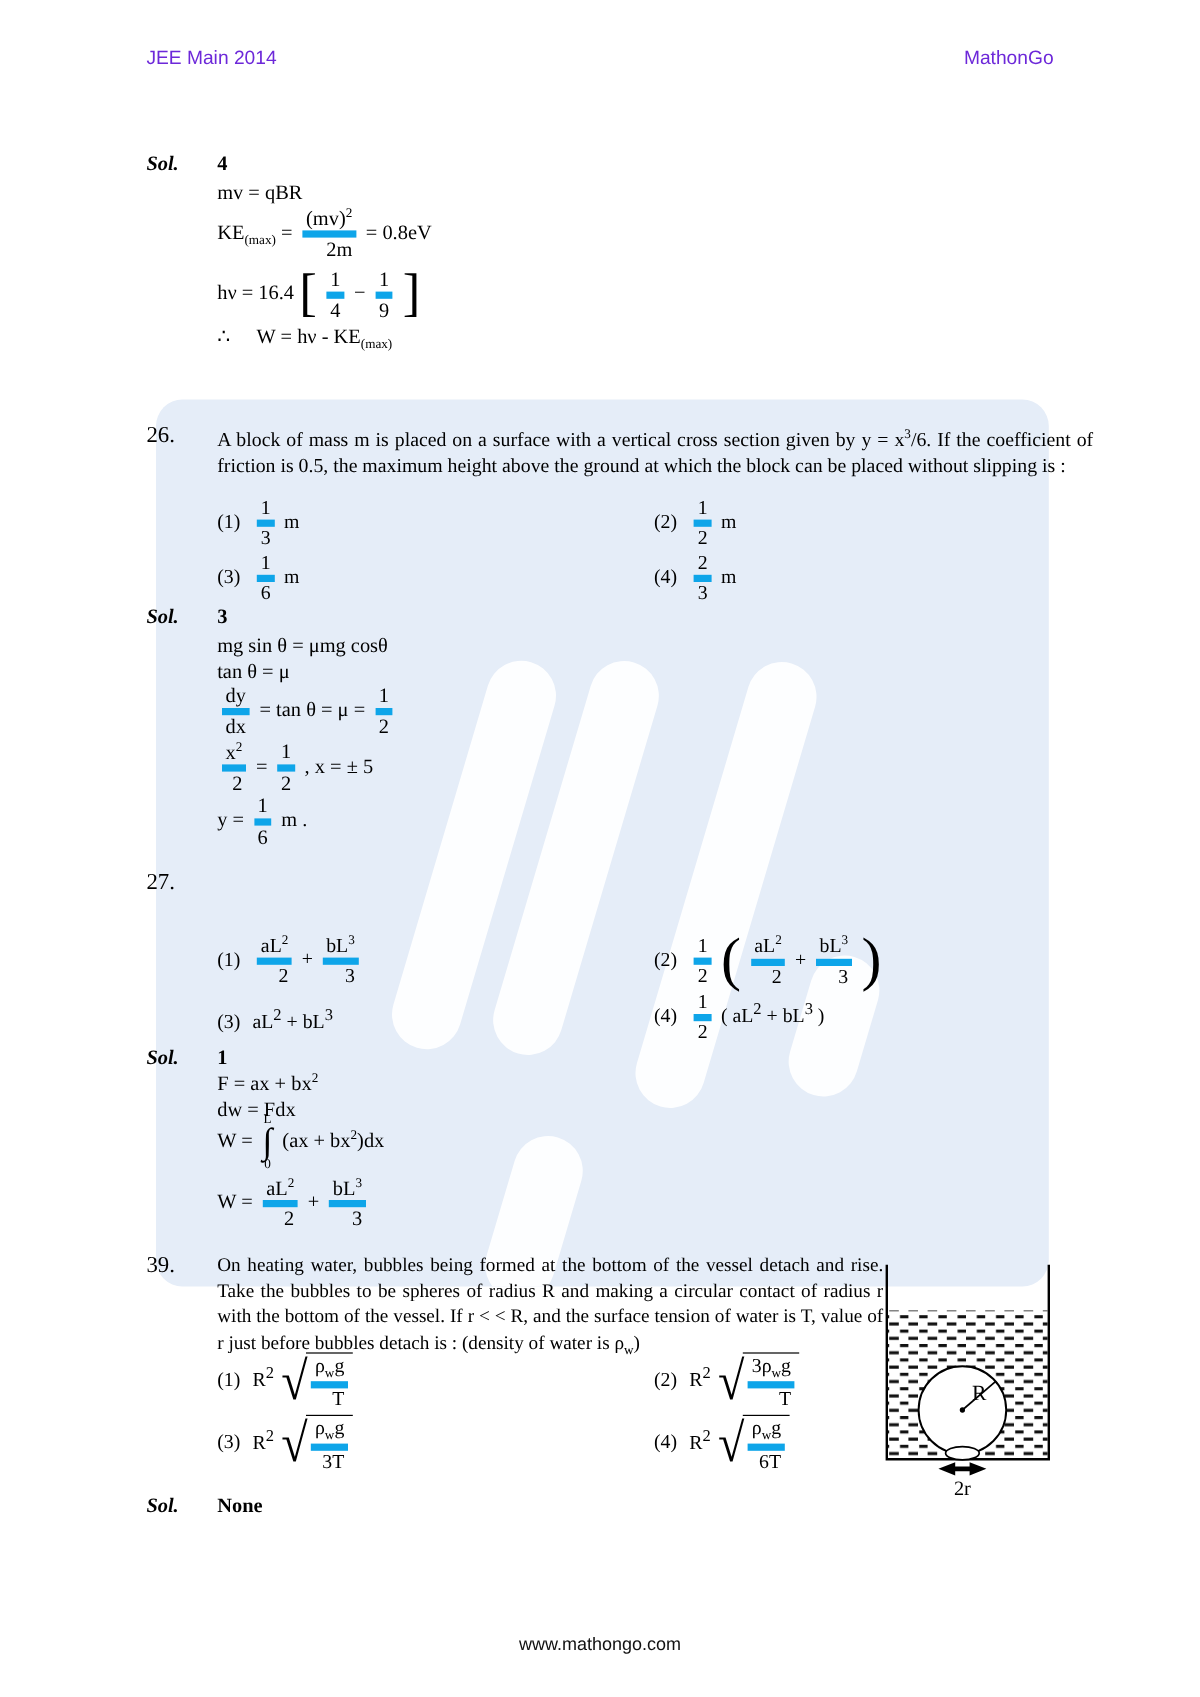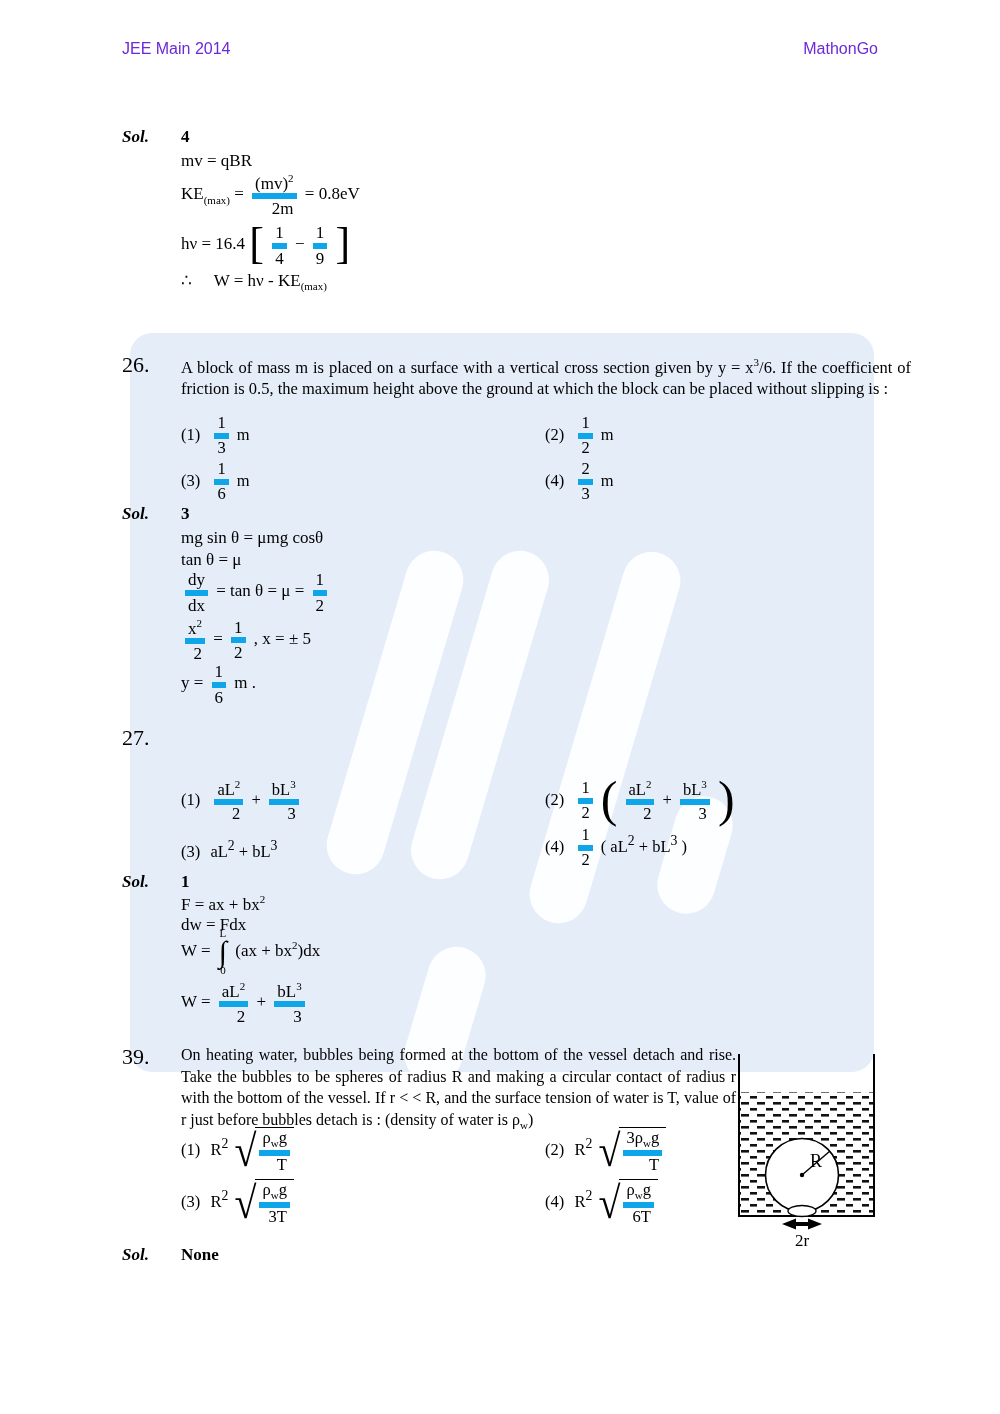--- a/index.html
+++ b/index.html
@@ -27,21 +27,21 @@
   .wm.s5 { left:286px; top:612px; height:140px; }
 
   .layer { position:absolute; left:0; top:12px; width:100%; height:100%; z-index:2; }
 
   
   .sol-label { position:absolute; left:122px; font-size:17px; font-weight:bold;
                font-style:italic; }
   .sol-ans   { position:absolute; left:181px; font-size:17px; font-weight:bold; }
 
   
-  .q-num  { position:absolute; left:122px; font-size:22px; }
+  .q-num  { position:absolute; left:122px; font-size:19px; }
   .q-text { position:absolute; left:181px; font-size:16.5px; line-height:21.5px;
             text-align:justify; }
   .q-text sup, .tsup { font-size:11px; }
   .q-text sub, .tsub { font-size:11px; }
 
   
   .eq { position:absolute; left:181px; font-size:17px; white-space:nowrap; }
   .frac { display:inline-block; text-align:right; vertical-align:middle; margin:0 4px; }
   .frac .top { display:block; padding:0 3px; line-height:1.15; }
   .frac .bot { display:block; border-top:6px solid #0ea5e9; padding:0 3px; line-height:1.15; }
@@ -299,15 +299,16 @@
       <path d="M14 14 L14 176 L149 176 L149 14" fill="none" stroke="#000" stroke-width="2"></path>
       <circle cx="77" cy="135" r="36.5" fill="#ffffff" stroke="#000" stroke-width="1.6"></circle>
       <circle cx="77" cy="135" r="2.2" fill="#000"></circle>
       <line x1="77" y1="135" x2="105" y2="111" stroke="#000" stroke-width="1.4"></line>
       <text x="85" y="127">R</text>
       <ellipse cx="77" cy="171" rx="14" ry="5.5" fill="#ffffff" stroke="#000" stroke-width="1.4"></ellipse>
       <path d="M57 184 L71 178.5 L71 182 L83 182 L83 178.5 L97 184 L83 189.5 L83 186 L71 186 L71 189.5 Z" fill="#000"></path>
       <text class="small" x="77" y="206" text-anchor="middle">2r</text>
     </svg>
 
+    <div class="footer">www.mathongo.com</div>
 
   </div>
 </div>
 
 </body></html>

